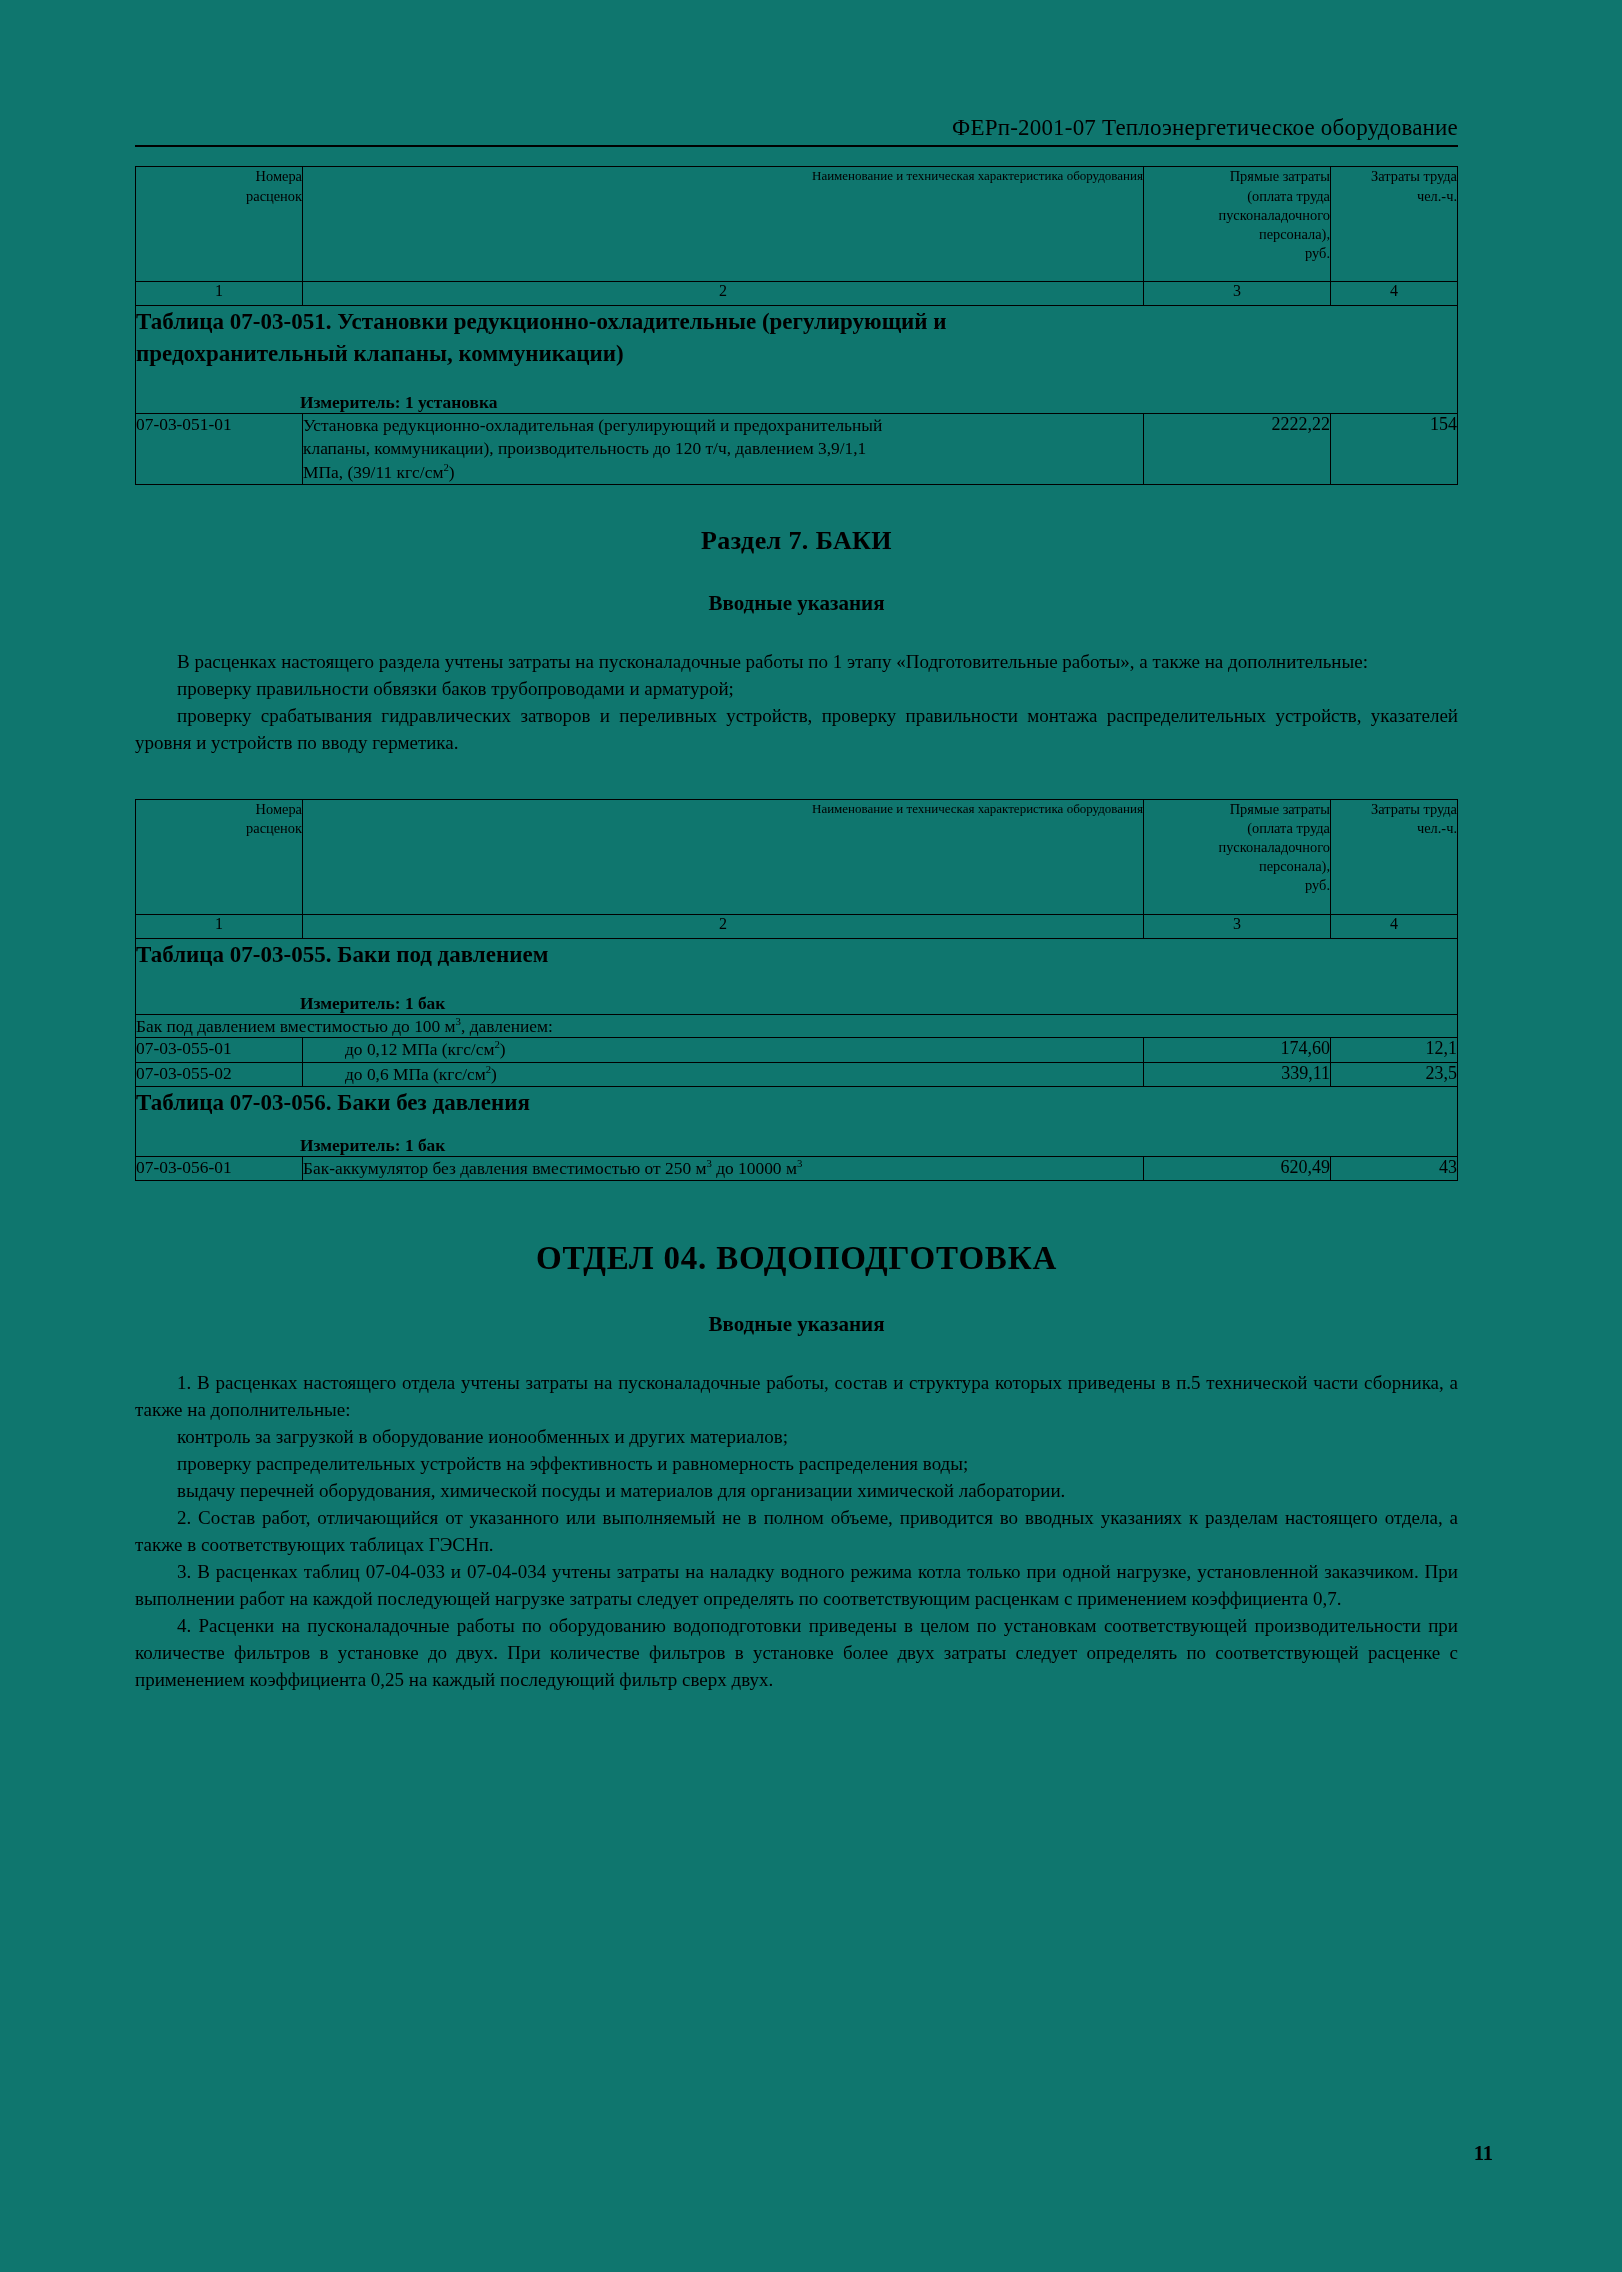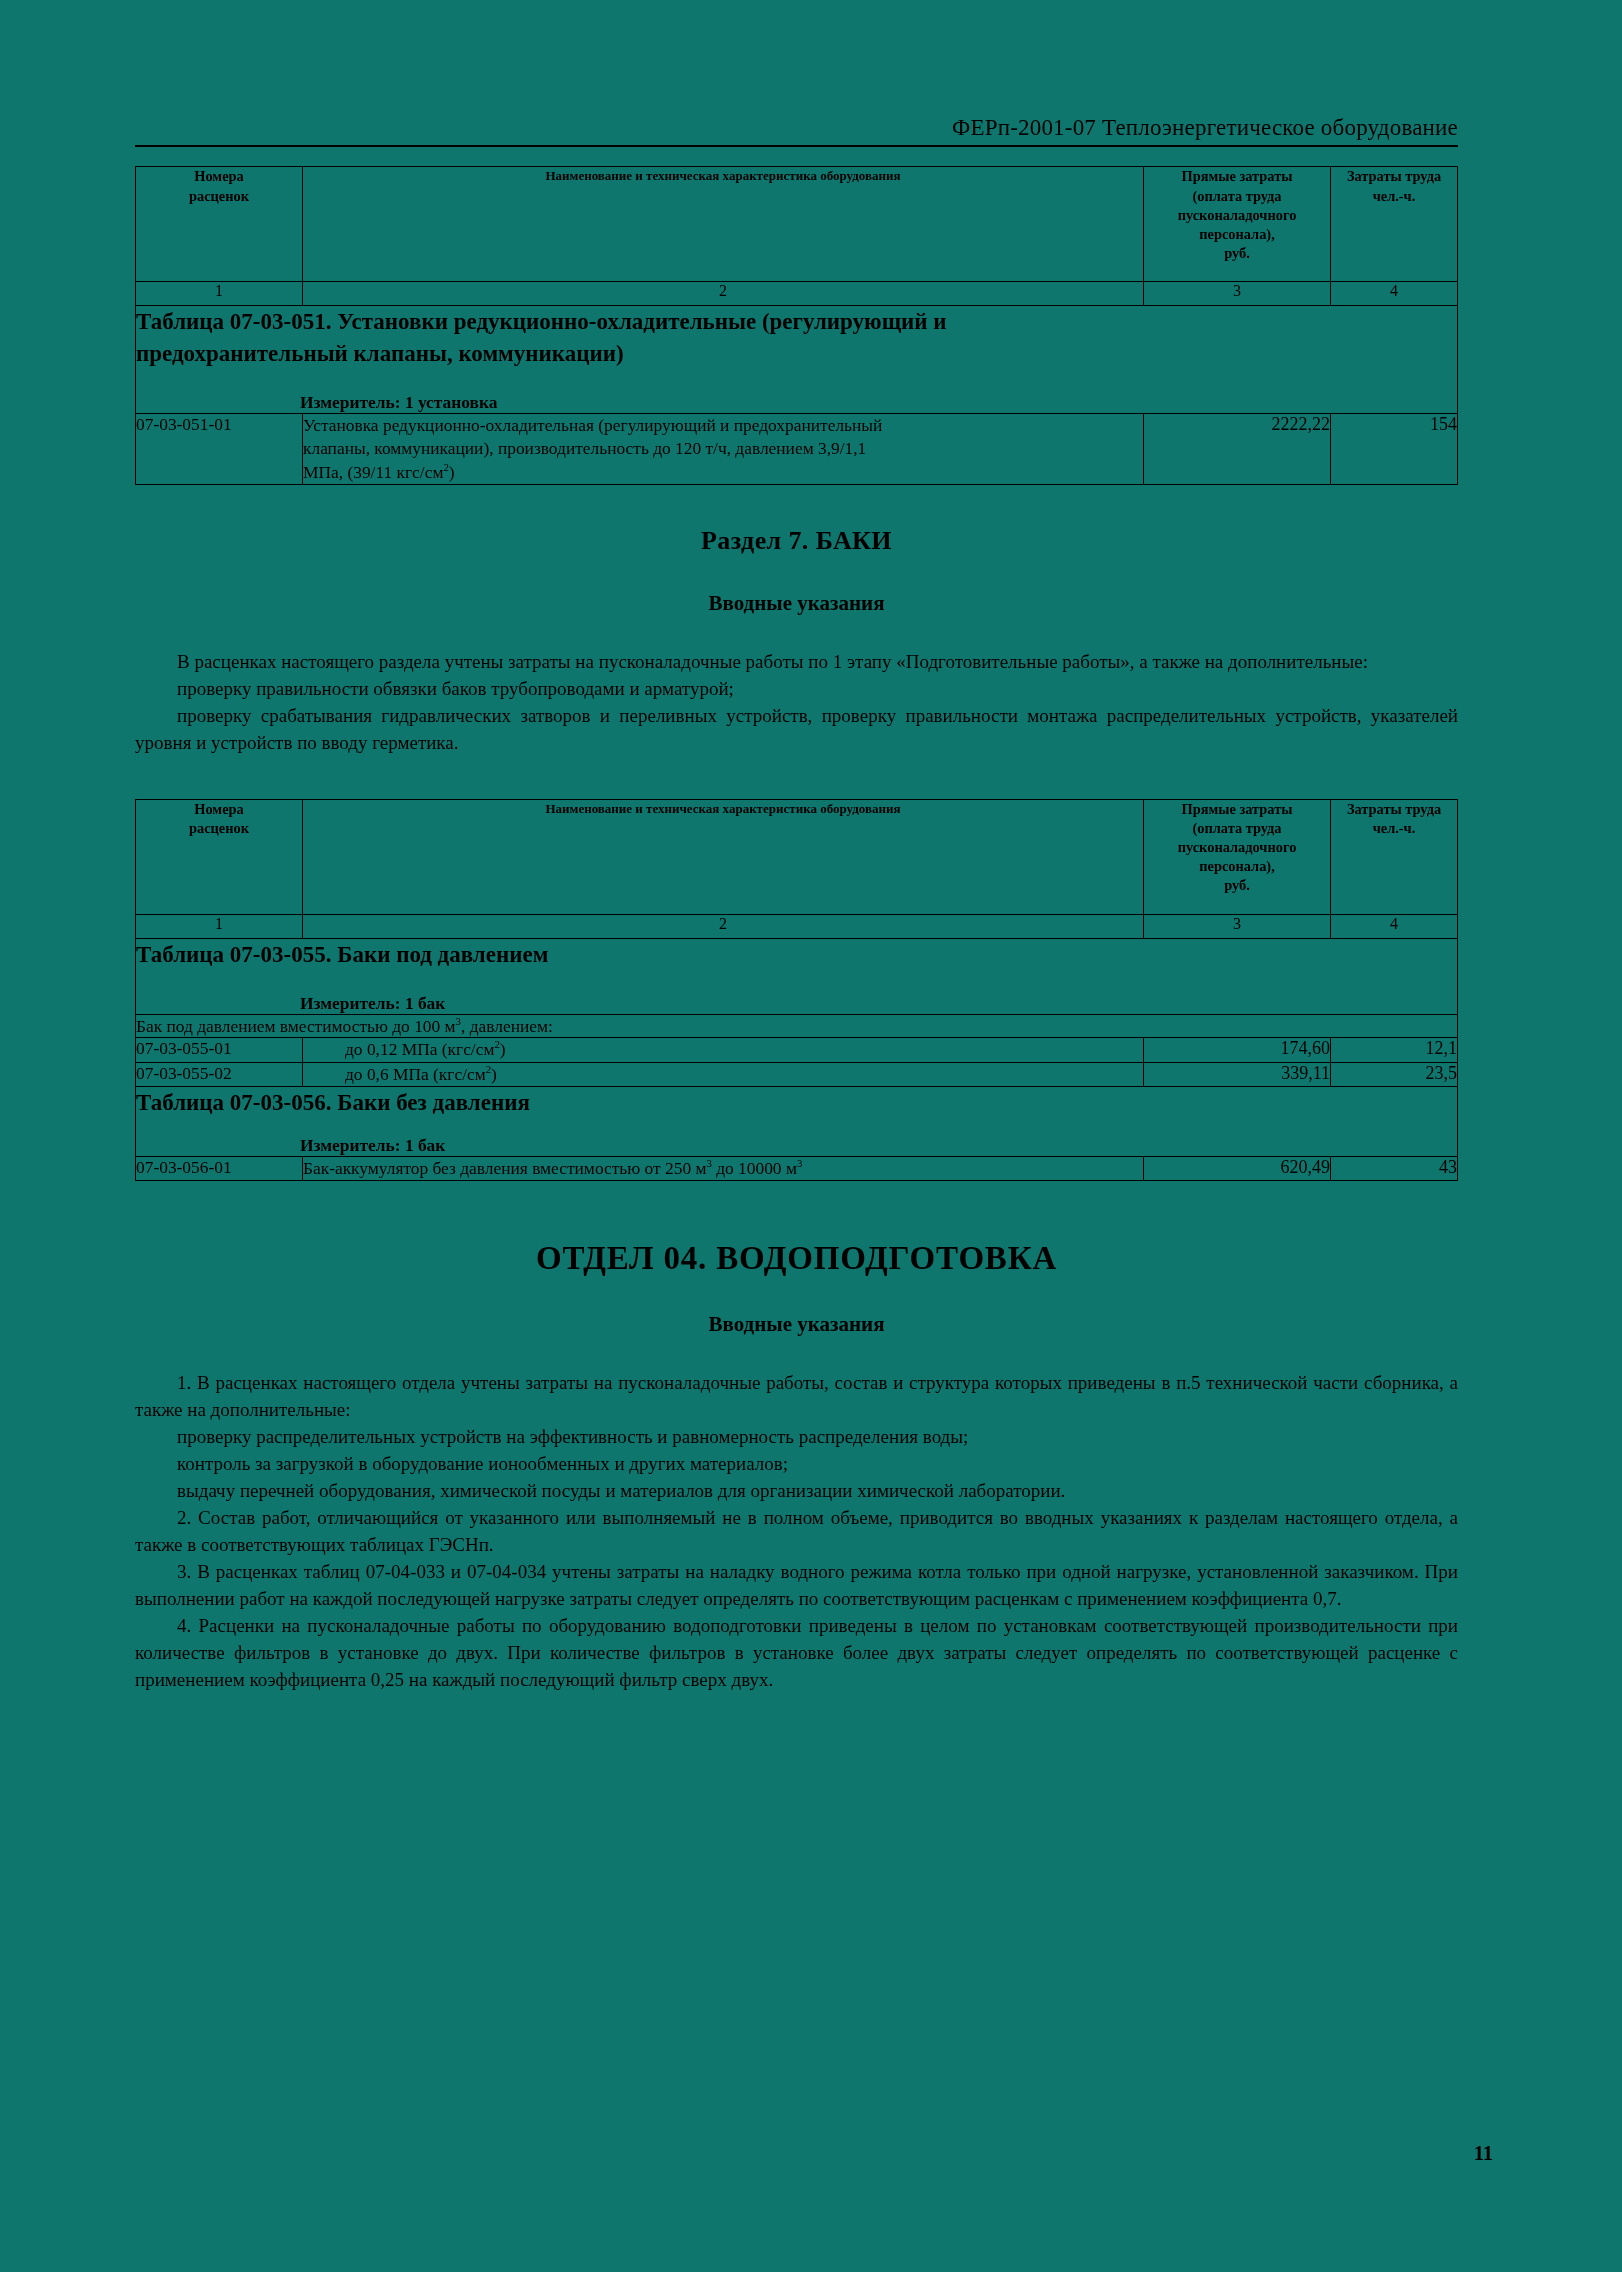--- a/index.html
+++ b/index.html
@@ -54,22 +54,22 @@
     border: 1.5px solid #000;
     padding: 0;
     vertical-align: top;
   }
   .col1 { width: 167px; }
   .col2 { width: auto; }
   .col3 { width: 187px; }
   .col4 { width: 127px; }
 
   th.head-cell {
-    font-weight: bold;
-    text-align: center;
+    font-weight: normal;
+    text-align: right;
     vertical-align: middle;
     font-size: 14.4px;
     line-height: 1.32;
     padding: 7.6px 4.5px;
     height: 114px;
   }
   th.head-cell.small {
     font-size: 13px;
   }
   td.numrow {
@@ -324,22 +324,22 @@
           <td class="num">620,49</td>
           <td class="num">43</td>
         </tr>
       </tbody>
     </table>
 
     <div class="dept-title">ОТДЕЛ 04. ВОДОПОДГОТОВКА</div>
     <div class="sec-sub">Вводные указания</div>
 
     <p class="body first ind">1. В расценках настоящего отдела учтены затраты на пусконаладочные работы, состав и структура которых приведены в п.5 технической части сборника, а также на дополнительные:</p>
+    <p class="body ind">контроль за загрузкой в оборудование ионообменных и других материалов;</p>
     <p class="body ind">проверку распределительных устройств на эффективность и равномерность распределения воды;</p>
-    <p class="body ind">контроль за загрузкой в оборудование ионообменных и других материалов;</p>
     <p class="body ind">выдачу перечней оборудования, химической посуды и материалов для организации химической лаборатории.</p>
     <p class="body ind">2. Состав работ, отличающийся от указанного или выполняемый не в полном объеме, приводится во вводных указаниях к разделам настоящего отдела, а также в соответствующих таблицах ГЭСНп.</p>
     <p class="body ind">3. В расценках таблиц 07-04-033 и 07-04-034 учтены затраты на наладку водного режима котла только при одной нагрузке, установленной заказчиком. При выполнении работ на каждой последующей нагрузке затраты следует определять по соответствующим расценкам с применением коэффициента 0,7.</p>
     <p class="body ind">4. Расценки на пусконаладочные работы по оборудованию водоподготовки приведены в целом по установкам соответствующей производительности при количестве фильтров в установке до двух. При количестве фильтров в установке более двух затраты следует определять по соответствующей расценке с применением коэффициента 0,25 на каждый последующий фильтр сверх двух.</p>
 
   </div>
 
   <div class="page-num">11</div>
 </div>
 

